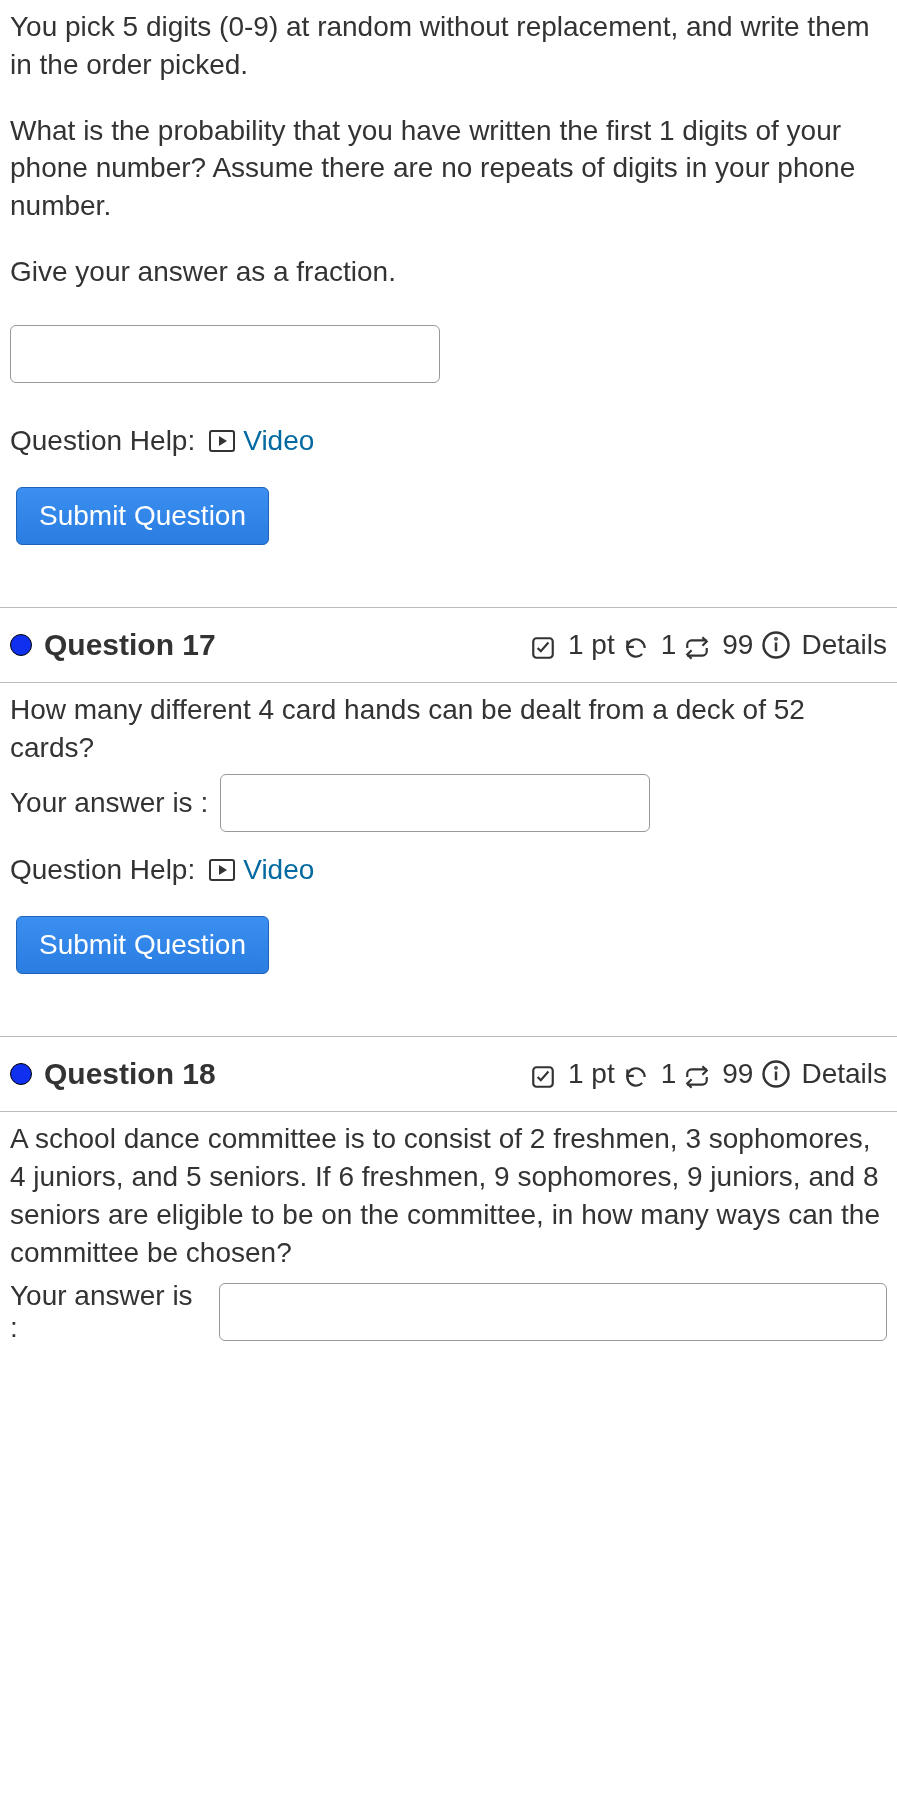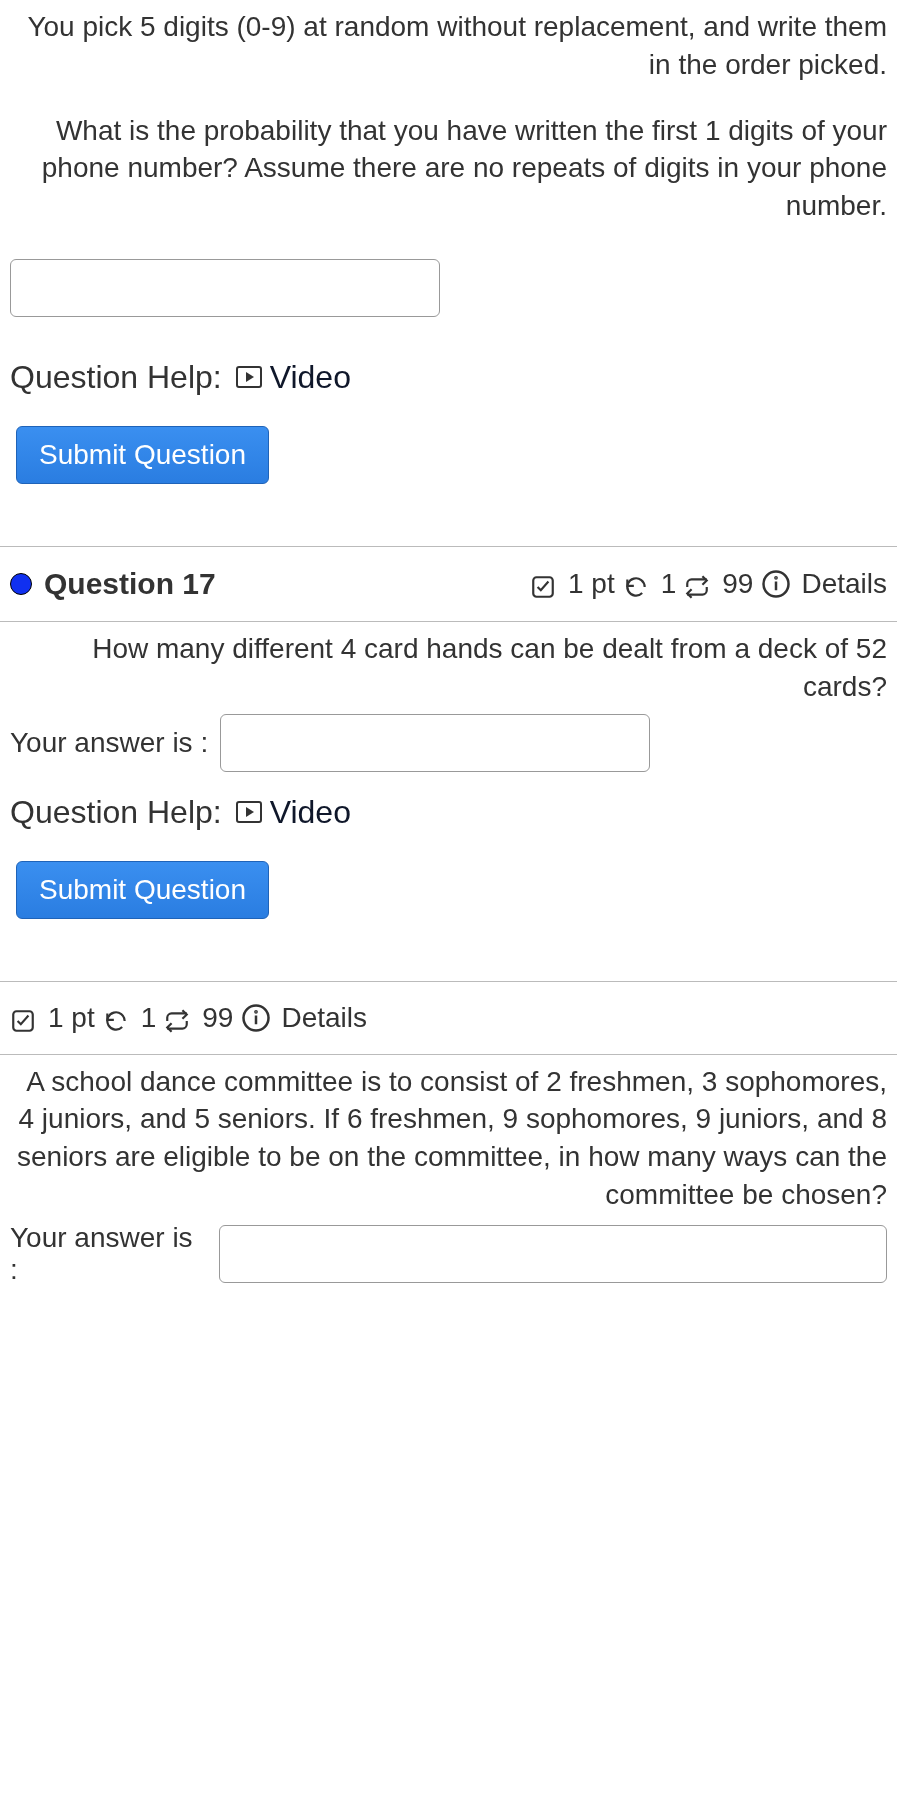--- a/index.html
+++ b/index.html
@@ -9,21 +9,20 @@
     color: #333;
     background: #fff;
     width: 897px;
   }
   .question-body {
     padding: 8px 10px 30px 10px;
   }
   .question-text p {
     margin-bottom: 28px;
     line-height: 1.35;
-    text-align: right;
   }
   .answer-input {
     border: 1px solid #999;
     border-radius: 6px;
     height: 58px;
     padding: 6px 10px;
     font-size: 26px;
     font-family: inherit;
   }
   .answer-input.wide { width: 430px; margin-top: 6px; margin-bottom: 20px; }
@@ -31,27 +30,27 @@
   .answer-input.long { width: 670px; }
   .inline-answer {
     display: flex;
     align-items: center;
     gap: 12px;
     margin-bottom: 20px;
     margin-top: 4px;
   }
   .help-row {
     margin: 22px 0 30px 0;
-    font-size: 32px;
+    font-size: 28px;
     display: flex;
     align-items: flex-start;
     gap: 14px;
   }
   .video-link {
-    color: #0f172a;
+    color: #0369a1;
     text-decoration: none;
     display: inline-flex;
     align-items: center;
     gap: 8px;
     cursor: pointer;
   }
   .video-icon {
     display: inline-flex;
     width: 26px;
     height: 22px;
@@ -124,20 +123,21 @@
   svg.icon { width: 30px; height: 30px; stroke: #333; stroke-width: 2; fill: none; }
   svg.icon-sm { width: 26px; height: 26px; }
 </style>
 </head>
 <body>
 
 <div class="question-body">
   <div class="question-text">
     <p>You pick 5 digits (0-9) at random without replacement, and write them in the order picked.</p>
     <p>What is the probability that you have written the first 1 digits of your phone number? Assume there are no repeats of digits in your phone number.</p>
+    <p>Give your answer as a fraction.</p>
   </div>
   <input type="text" class="answer-input wide" style="">
   <div class="help-row">
     <span>Question Help:</span>
     <a class="video-link">
       <span class="video-icon"></span>
       <span>Video</span>
     </a>
   </div>
   <button class="submit-btn">Submit Question</button>
@@ -195,20 +195,24 @@
     <span>Question Help:</span>
     <a class="video-link">
       <span class="video-icon"></span>
       <span>Video</span>
     </a>
   </div>
   <button class="submit-btn">Submit Question</button>
 </div>
 
 <div class="question-header">
+  <div class="qh-left">
+    <span class="status-dot"></span>
+    <span>Question 18</span>
+  </div>
   <div class="qh-right">
     <span class="meta-item">
       <svg class="icon icon-sm" viewBox="0 0 24 24">
           <rect x="3" y="3" width="18" height="18" rx="3"></rect>
           <path d="M7 12l3 3 7-8"></path>
         </svg>
       <span>1 pt</span>
     </span>
     <span class="meta-item">
       <svg class="icon icon-sm" viewBox="0 0 24 24">

